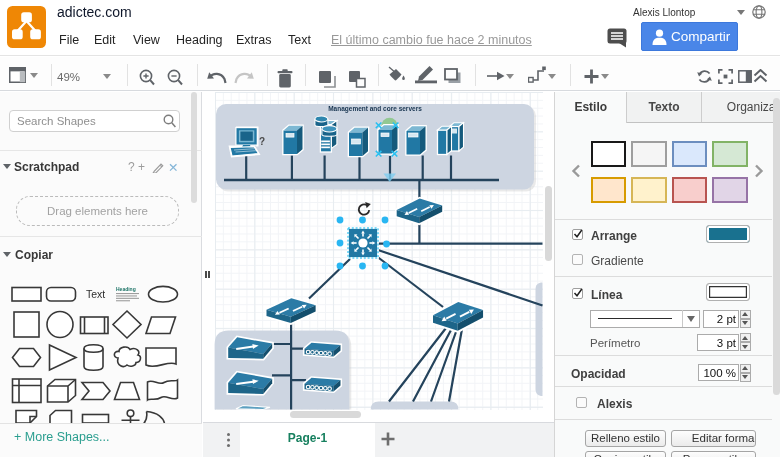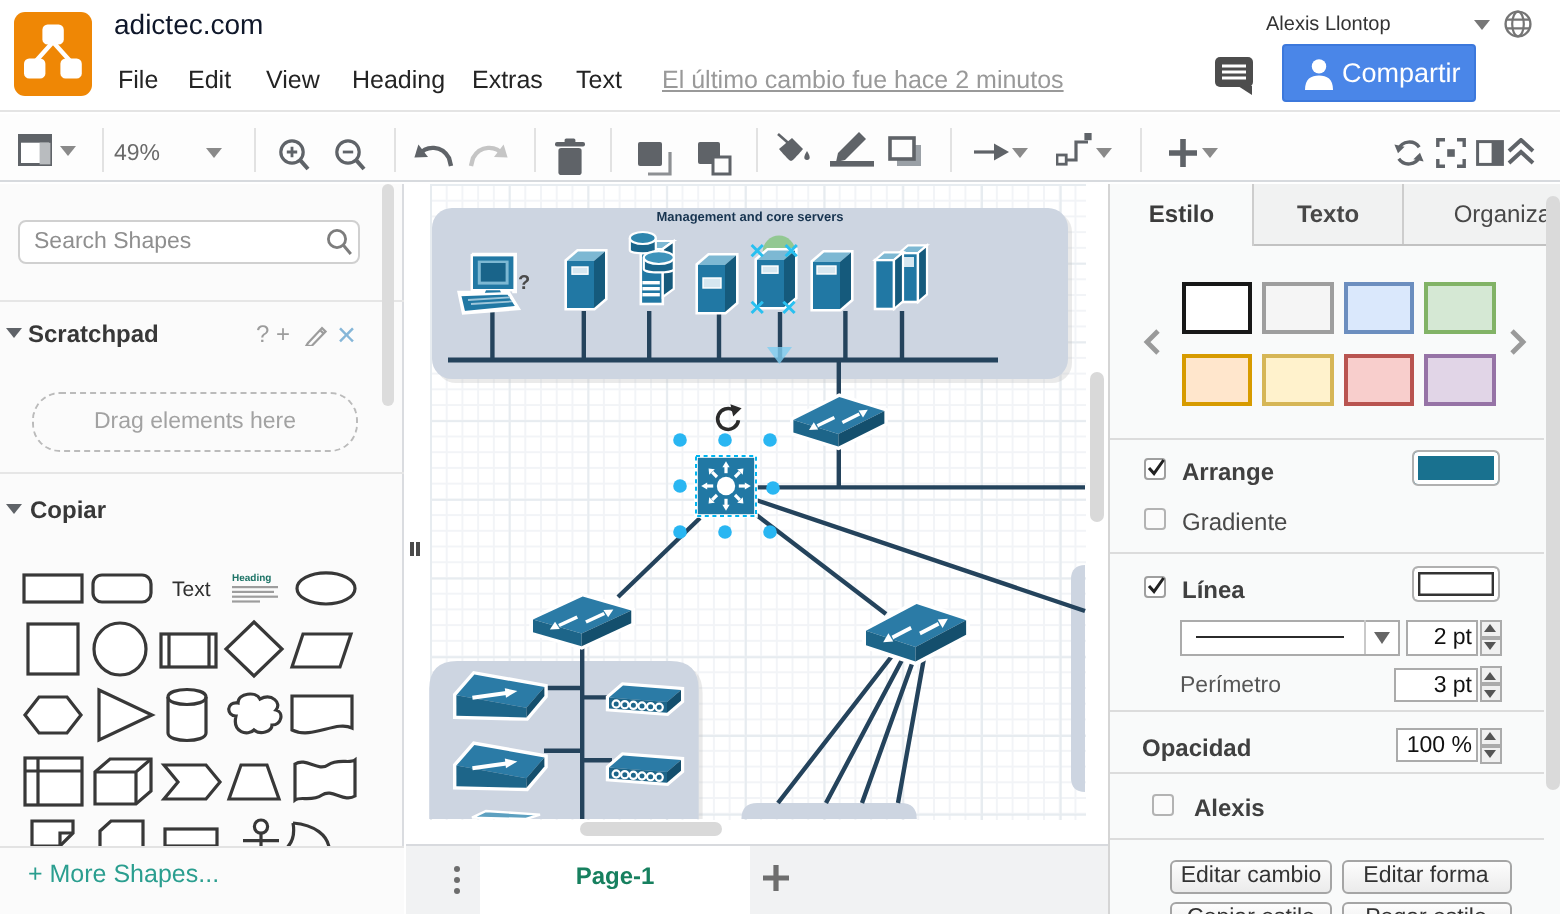--- a/index.html
+++ b/index.html
@@ -500,18 +500,18 @@
  <div class="abs" style="left:0;top:9px;width:11px;height:9px;background:#f0f0f0;border:1px solid #ababab"></div>
  <div class="caret" style="left:2px;top:2.5px;border-left-width:3.5px;border-right-width:3.5px;border-top:none;border-bottom:4.5px solid #555"></div>
  <div class="caret" style="left:2px;top:11.5px;border-left-width:3.5px;border-right-width:3.5px;border-top-width:4.5px;border-top-color:#555"></div>
 </div>
 <div class="abs" style="left:555px;top:386px;width:217px;height:1px;background:#dcdcdc"></div>
 
 <div class="abs" style="left:576px;top:397px;width:11px;height:11px;background:#fbfbfb;border:1px solid #b3b3b3;border-radius:2px"></div>
 <div class="abs" style="left:597px;top:396.5px;font-size:12px;font-weight:bold;color:#404040">Alexis</div>
 <div class="abs" style="left:555px;top:418.5px;width:217px;height:1px;background:#dcdcdc"></div>
 
-<div class="abs" style="left:585px;top:430px;width:81px;height:16.5px;background:linear-gradient(#fdfdfd,#ebebeb);border:1px solid #a5a5a5;border-radius:3px;font-size:11.5px;color:#333;text-align:center;line-height:15px">Editar cambio</div>
-<div class="abs" style="left:670.5px;top:430px;width:85px;height:16.5px;background:linear-gradient(#fdfdfd,#ebebeb);border:1px solid #a5a5a5;border-radius:3px;font-size:11.5px;color:#333;text-align:center;line-height:15px">Editar forma</div>
+<div class="abs" style="left:585px;top:430px;width:81px;height:16.5px;background:linear-gradient(#fdfdfd,#ebebeb);border:1px solid #a5a5a5;border-radius:3px;font-size:11.5px;color:#333;text-align:center;line-height:15px">Relleno estilo</div>
+<div class="abs" style="left:670.5px;top:430px;width:85px;height:16.5px;background:linear-gradient(#fdfdfd,#ebebeb);border:1px solid #a5a5a5;border-radius:3px;font-size:11.5px;color:#333;text-align:right;line-height:15px">Editar forma</div>
 <div class="abs" style="left:585px;top:450.5px;width:81px;height:16.5px;background:linear-gradient(#fdfdfd,#ebebeb);border:1px solid #a5a5a5;border-radius:3px;font-size:11.5px;color:#333;text-align:center;line-height:15px">Copiar estilo</div>
 <div class="abs" style="left:670.5px;top:450.5px;width:85px;height:16.5px;background:linear-gradient(#fdfdfd,#ebebeb);border:1px solid #a5a5a5;border-radius:3px;font-size:11.5px;color:#333;text-align:center;line-height:15px">Pegar estilo</div>
 
 <div class="abs" style="left:772.5px;top:98px;width:7px;height:297px;background:#dadada;border-radius:3.5px"></div>
 
 </body></html>

